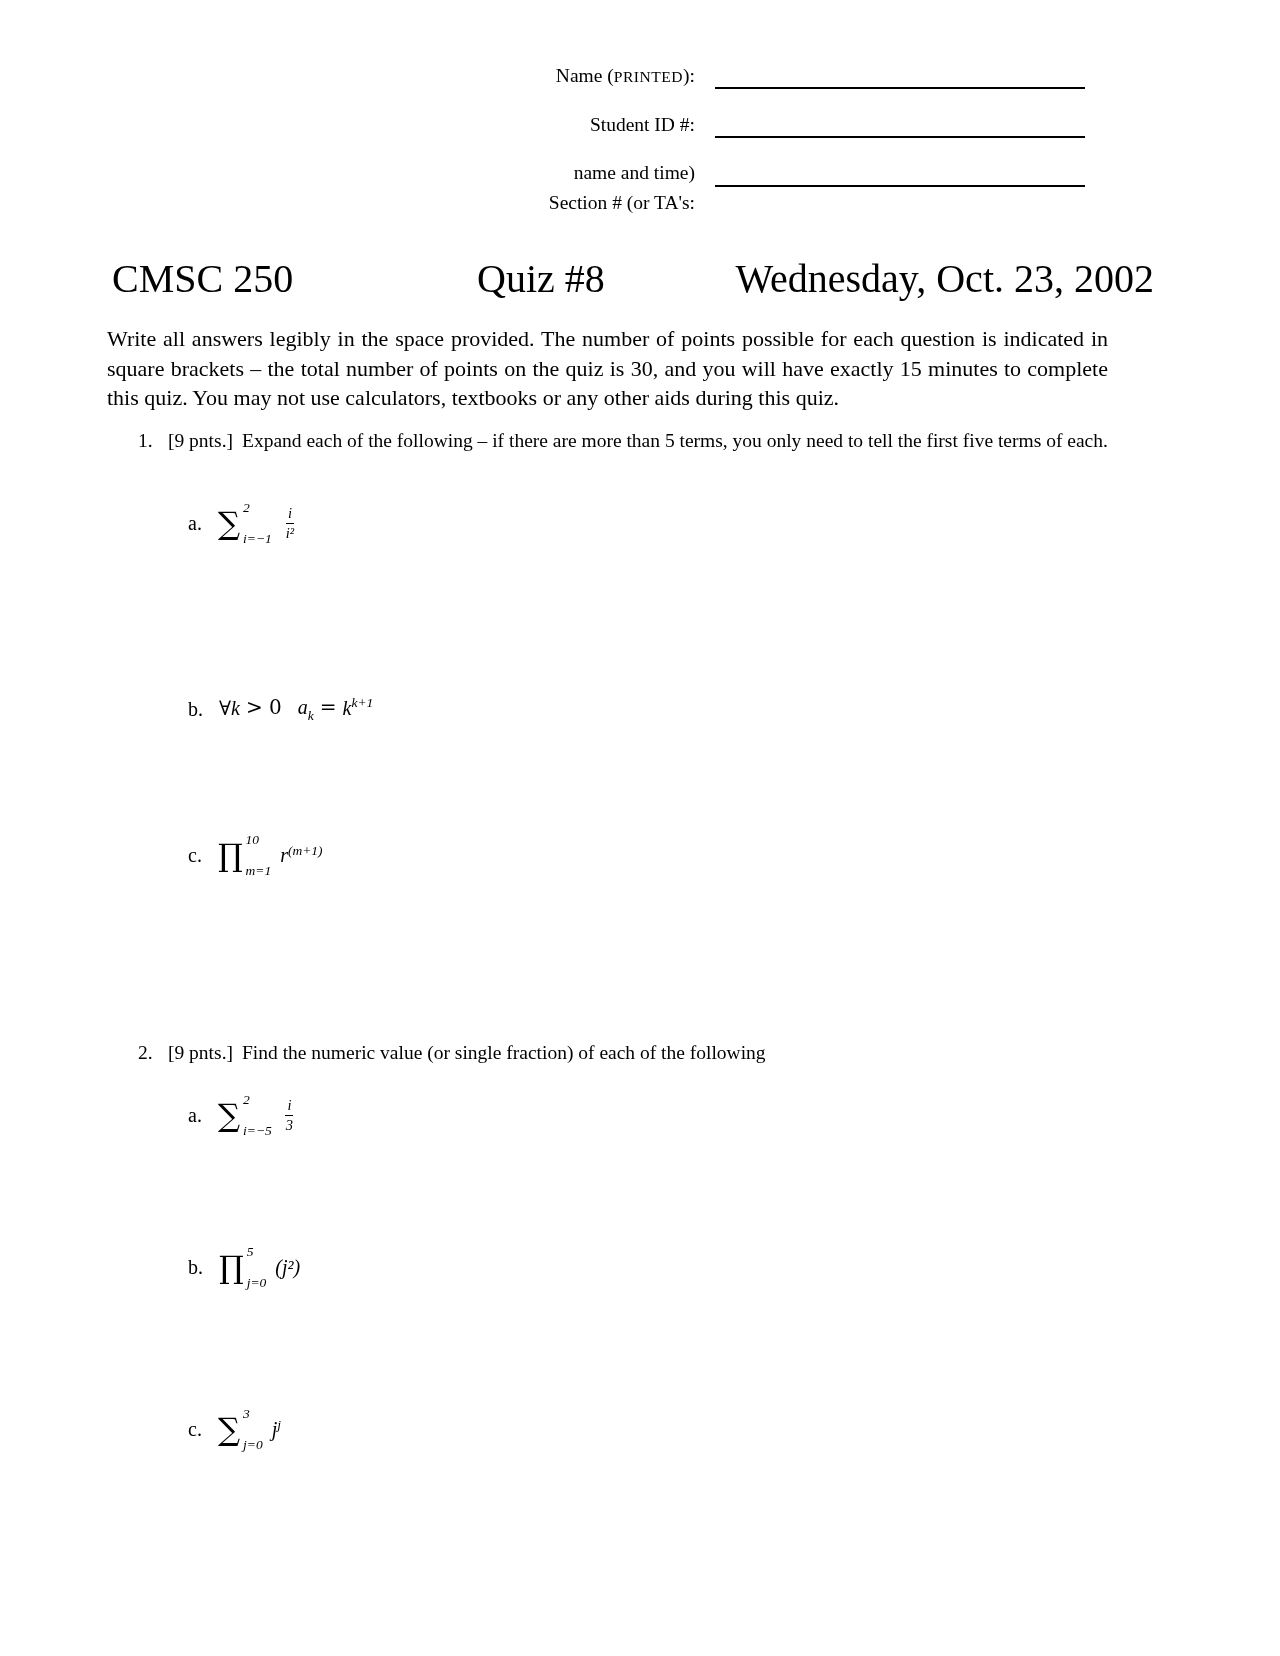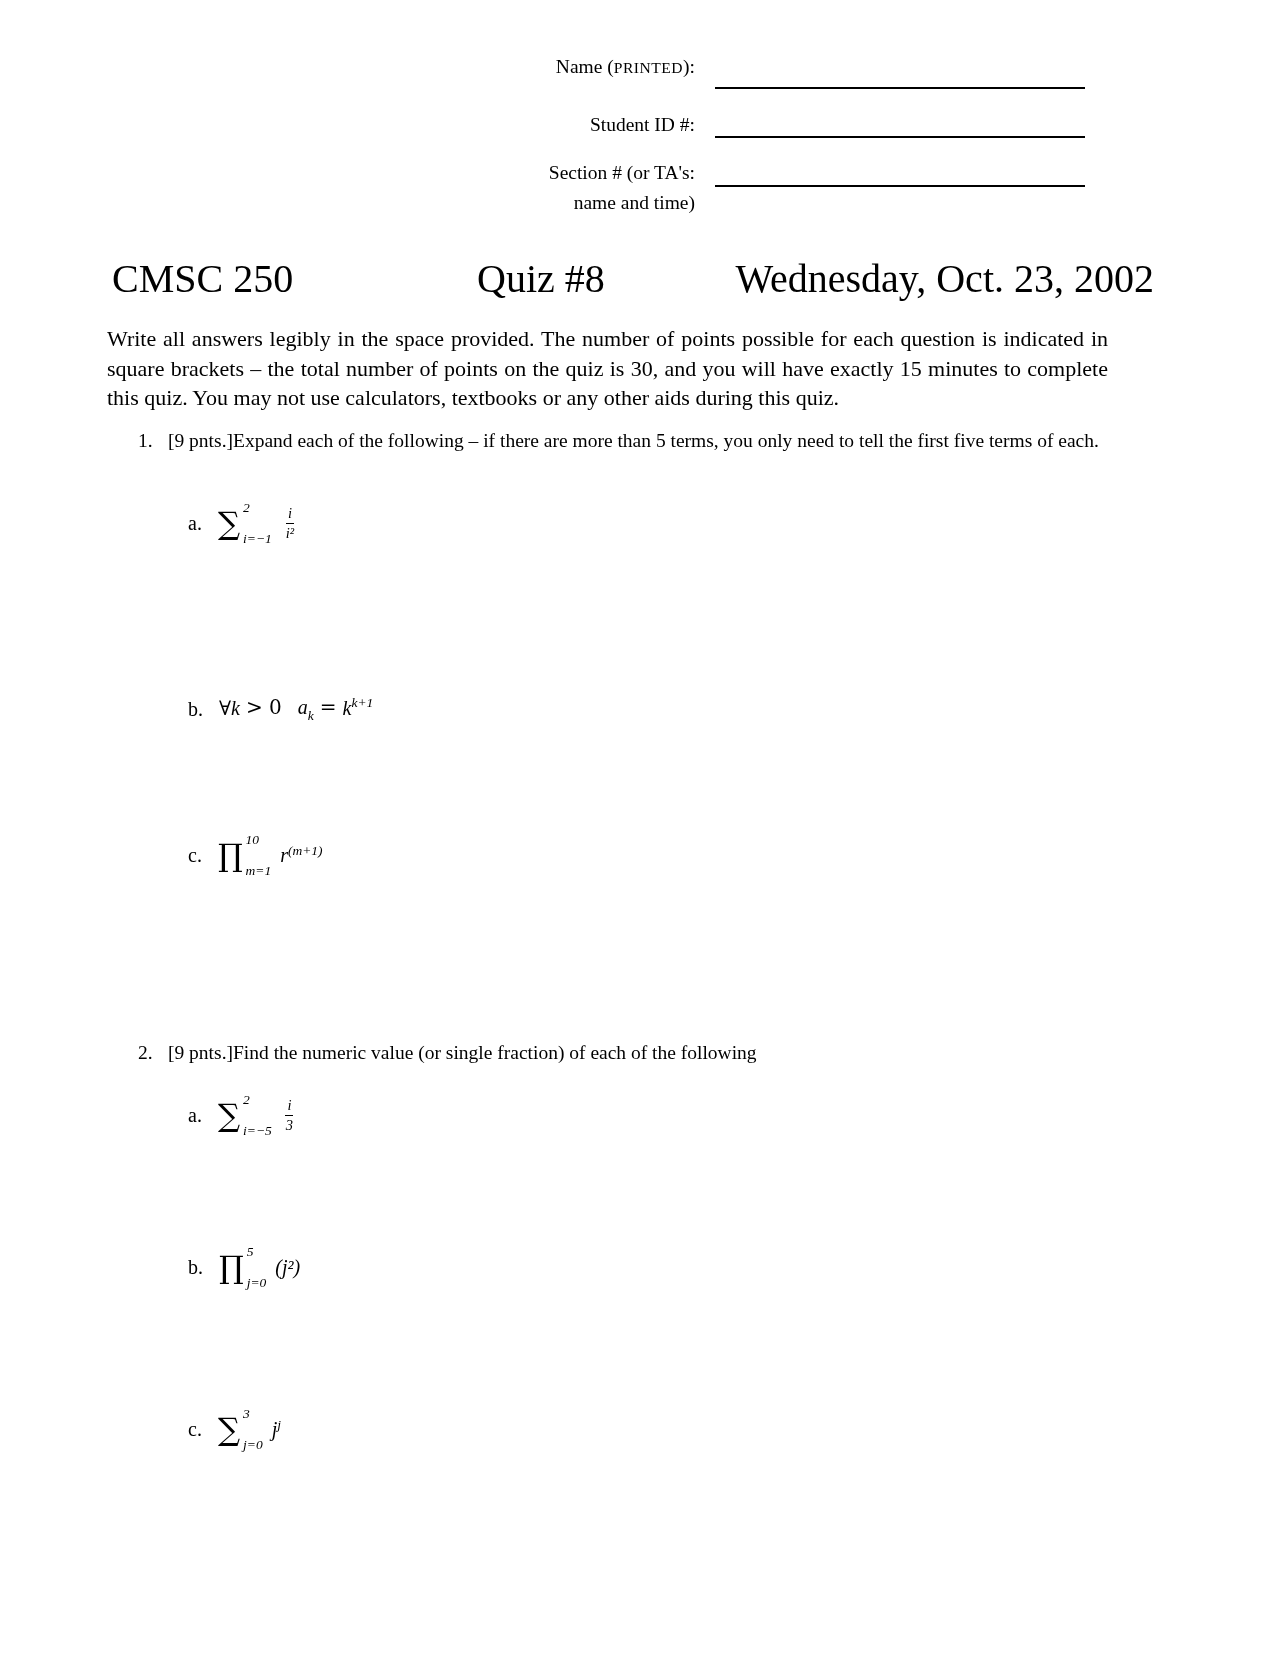--- a/index.html
+++ b/index.html
@@ -47,21 +47,21 @@
   
   .question {
     position: absolute;
     left: 168px;
     width: 940px;
     font-size: 19.5px;
     line-height: 29.5px;
   }
   .q-justify { text-align: justify; }
   .qnum { position: absolute; left: -30px; }
-  .qpoints { }
+  .qpoints { margin-right: 9px; }
 
   
   .mitem {
     position: absolute;
     left: 188px;
     display: flex;
     align-items: center;
     height: 50px;
     font-size: 20px;
     white-space: nowrap;
@@ -102,31 +102,31 @@
   .sp2 { margin-left: 10px; }
   .mexpr sub, .mexpr sup { font-size: 13.5px; }
   .base { font-style: italic; margin-left: 9px; }
   .bsup { font-style: italic; font-size: 13.5px; }
 </style>
 </head>
 <body>
 
 <div class="page">
 
-  <div class="hlabel" style="top:52px">
+  <div class="hlabel" style="top:61px">
     <span>Name (</span><span class="caps">PRINTED</span><span>):</span>
   </div>
   <div class="hline" style="top:87px"></div>
 
   <div class="hlabel" style="top:110px">Student ID #:</div>
   <div class="hline" style="top:136px"></div>
 
   <div class="hlabel" style="top:158px">
+    <div>name and time)</div>
     <div>Section # (or TA's:</div>
-    <div>name and time)</div>
   </div>
   <div class="hline" style="top:185px"></div>
 
   <div class="titlebar-item" style="top:260px; left:112px">CMSC 250</div>
   <div class="titlebar-item" style="top:260px; left:477px">Quiz #8</div>
   <div class="titlebar-item" style="top:260px; right:126px">Wednesday, Oct. 23, 2002</div>
 
   <div class="instructions" style="top:324px">Write all answers legibly in the space provided. The number of points possible for each question is indicated in square brackets – the total number of points on the quiz is 30, and you will have exactly 15 minutes to complete this quiz. You may not use calculators, textbooks or any other aids during this quiz.</div>
 
   <div class="question q-justify" style="top:426px">

